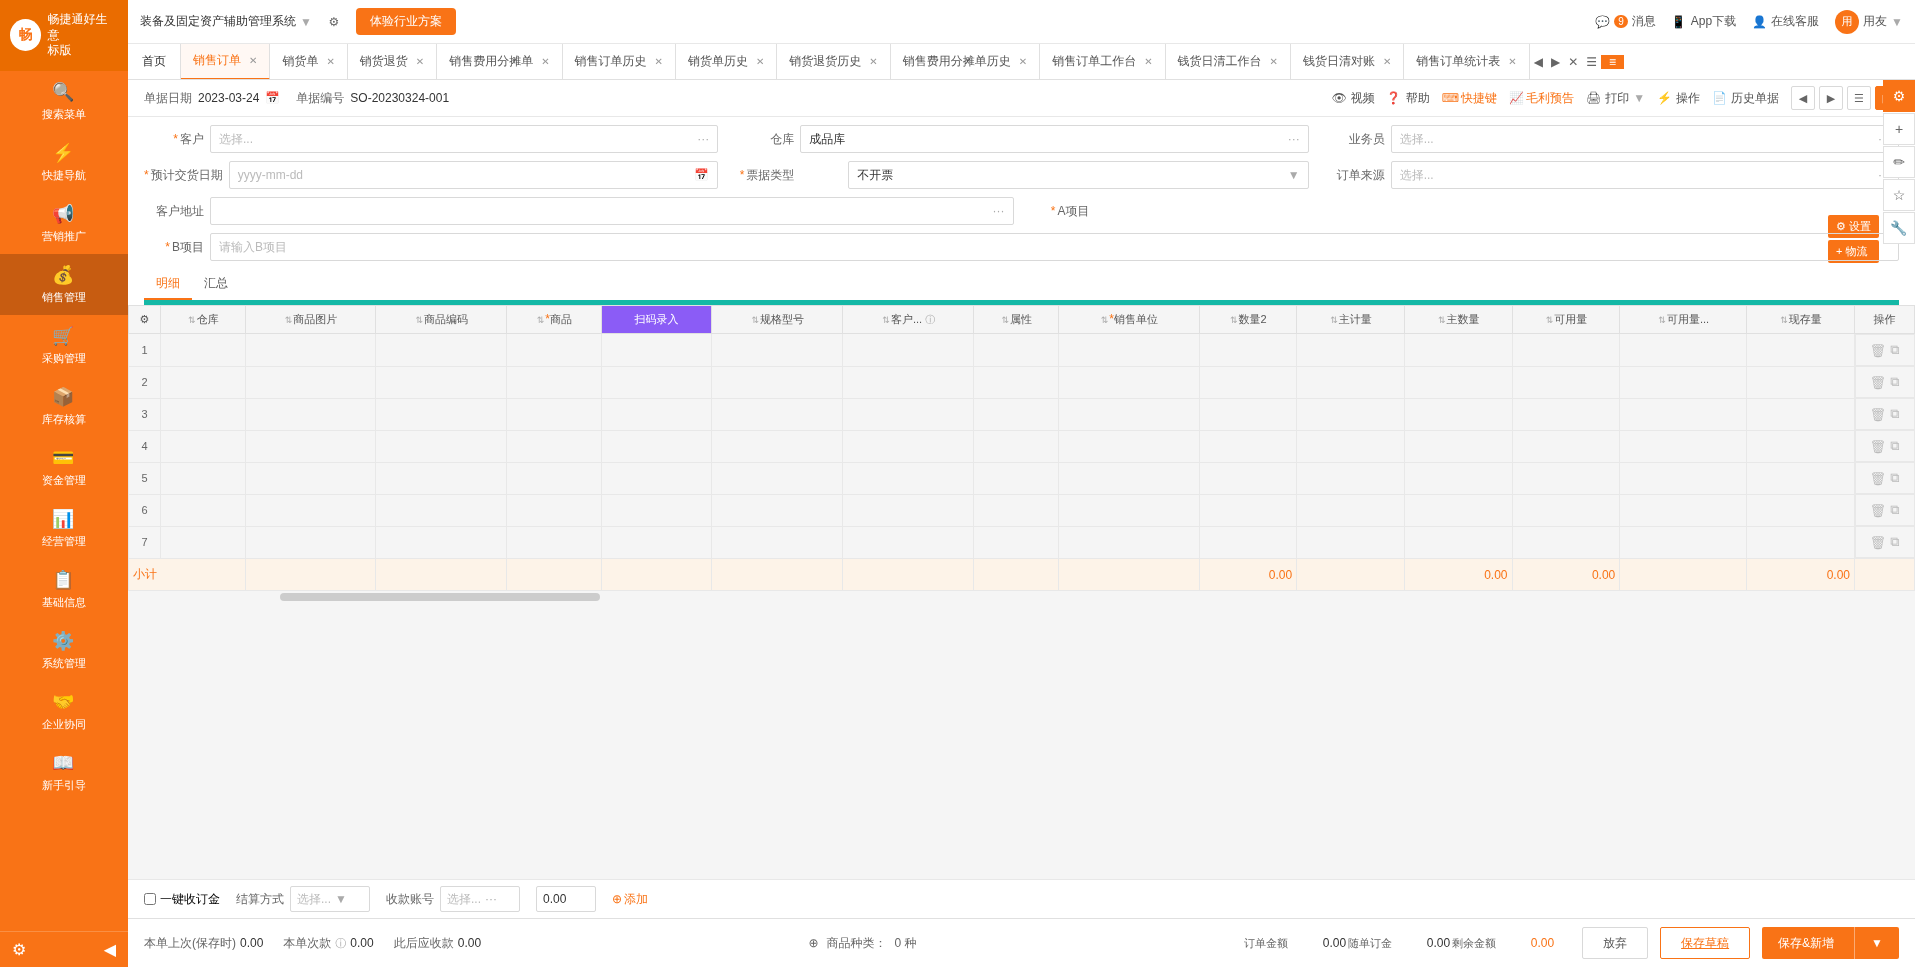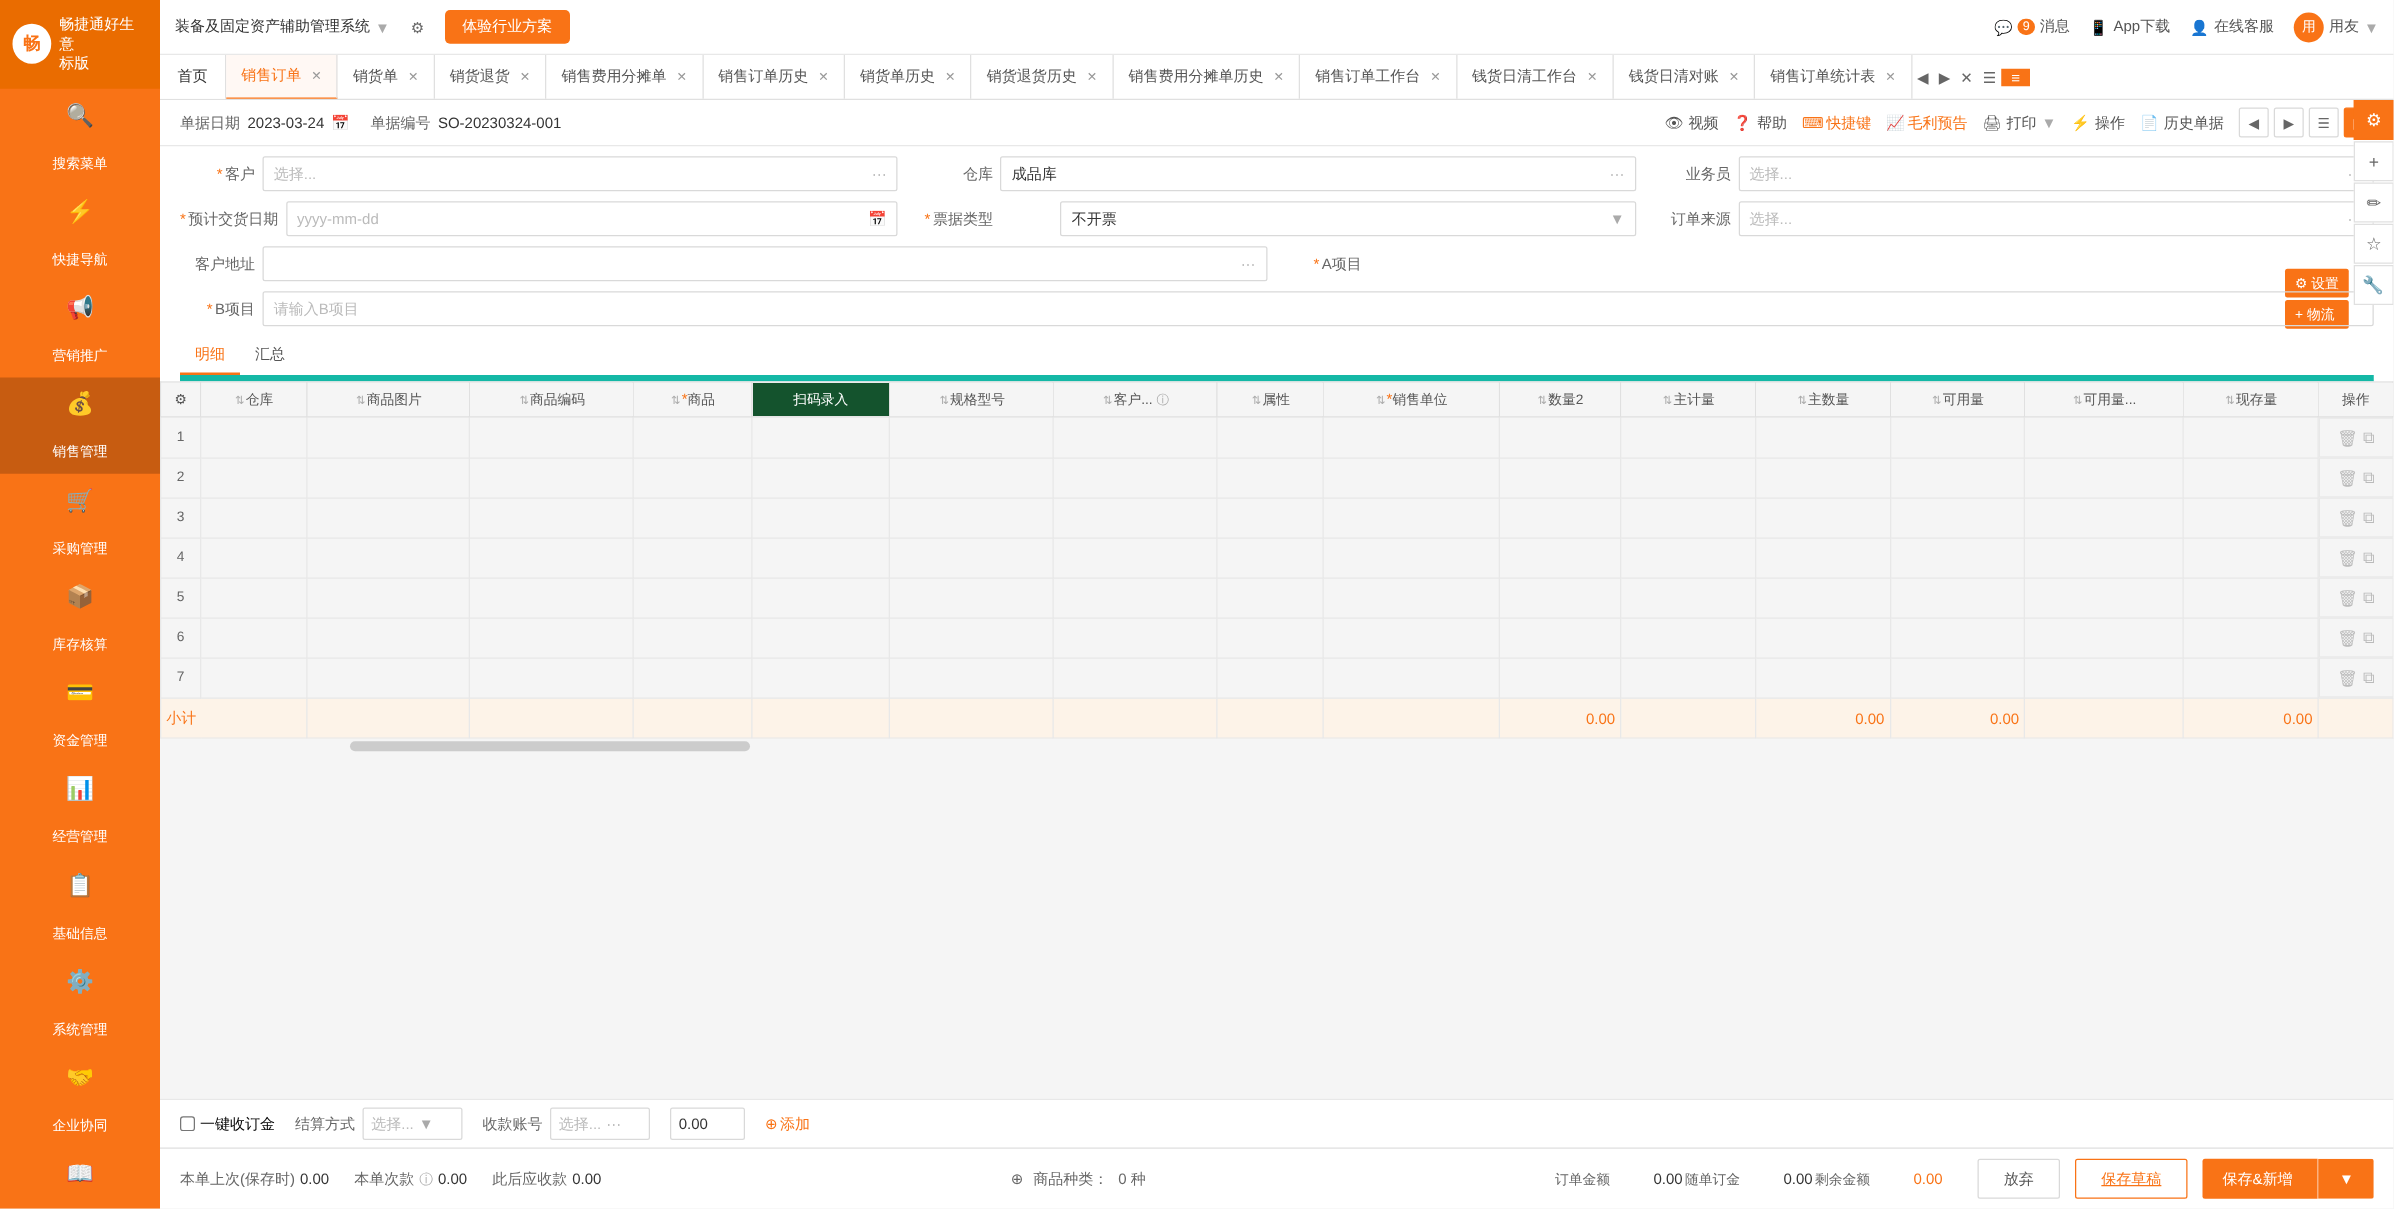--- a/index.html
+++ b/index.html
@@ -8,21 +8,21 @@
     
     .sidebar { width: 128px; background: #f97316; height: 967px; display: flex; flex-direction: column; flex-shrink: 0; }
     .sidebar-logo { padding: 12px 10px; display: flex; align-items: center; gap: 6px; background: #ea6c00; }
     .sidebar-logo-icon { width: 32px; height: 32px; background: white; border-radius: 50%; display: flex; align-items: center; justify-content: center; color: #f97316; font-weight: bold; font-size: 14px; }
     .sidebar-logo-text { color: white; font-size: 11px; line-height: 1.3; }
     .sidebar-menu { flex: 1; display: flex; flex-direction: column; }
     .sidebar-item { display: flex; flex-direction: column; align-items: center; padding: 10px 6px; color: white; cursor: pointer; gap: 4px; }
     .sidebar-item:hover, .sidebar-item.active { background: rgba(0,0,0,0.15); }
     .sidebar-item.active { background: rgba(0,0,0,0.2); }
     .sidebar-item-icon { font-size: 18px; }
-    .sidebar-item-label { font-size: 11px; text-align: center; margin-top: 16px; }
+    .sidebar-item-label { font-size: 11px; text-align: center; }
     .sidebar-bottom { display: flex; align-items: center; justify-content: space-between; padding: 8px 12px; border-top: 1px solid rgba(255,255,255,0.2); }
     .sidebar-bottom-icon { color: white; cursor: pointer; font-size: 16px; }
 
     
     .main { flex: 1; display: flex; flex-direction: column; height: 967px; overflow: hidden; }
 
     
     .topbar { height: 44px; background: #fff; display: flex; align-items: center; justify-content: space-between; padding: 0 12px; border-bottom: 1px solid #e8e8e8; flex-shrink: 0; }
     .topbar-left { display: flex; align-items: center; gap: 8px; }
     .topbar-system { display: flex; align-items: center; gap: 4px; font-size: 13px; color: #333; }
@@ -422,21 +422,21 @@
 
     <div class="table-container">
       <table class="data-table">
         <thead>
           <tr>
             <th style="width:32px;">⚙</th>
             <th><span class="sort-icon">⇅</span>仓库</th>
             <th><span class="sort-icon">⇅</span>商品图片</th>
             <th><span class="sort-icon">⇅</span>商品编码</th>
             <th><span class="sort-icon">⇅</span><span class="required-star">*</span>商品</th>
-            <th style="background:#14532d;color:white;">扫码录入</th>
+            <th style="background:#8b5cf6;color:white;">扫码录入</th>
             <th><span class="sort-icon">⇅</span>规格型号</th>
             <th><span class="sort-icon">⇅</span>客户... <span style="color:#aaa;font-size:10px;">ⓘ</span></th>
             <th><span class="sort-icon">⇅</span>属性</th>
             <th><span class="sort-icon">⇅</span><span class="required-star">*</span>销售单位</th>
             <th><span class="sort-icon">⇅</span>数量2</th>
             <th><span class="sort-icon">⇅</span>主计量</th>
             <th><span class="sort-icon">⇅</span>主数量</th>
             <th><span class="sort-icon">⇅</span>可用量</th>
             <th><span class="sort-icon">⇅</span>可用量...</th>
             <th><span class="sort-icon">⇅</span>现存量</th>

